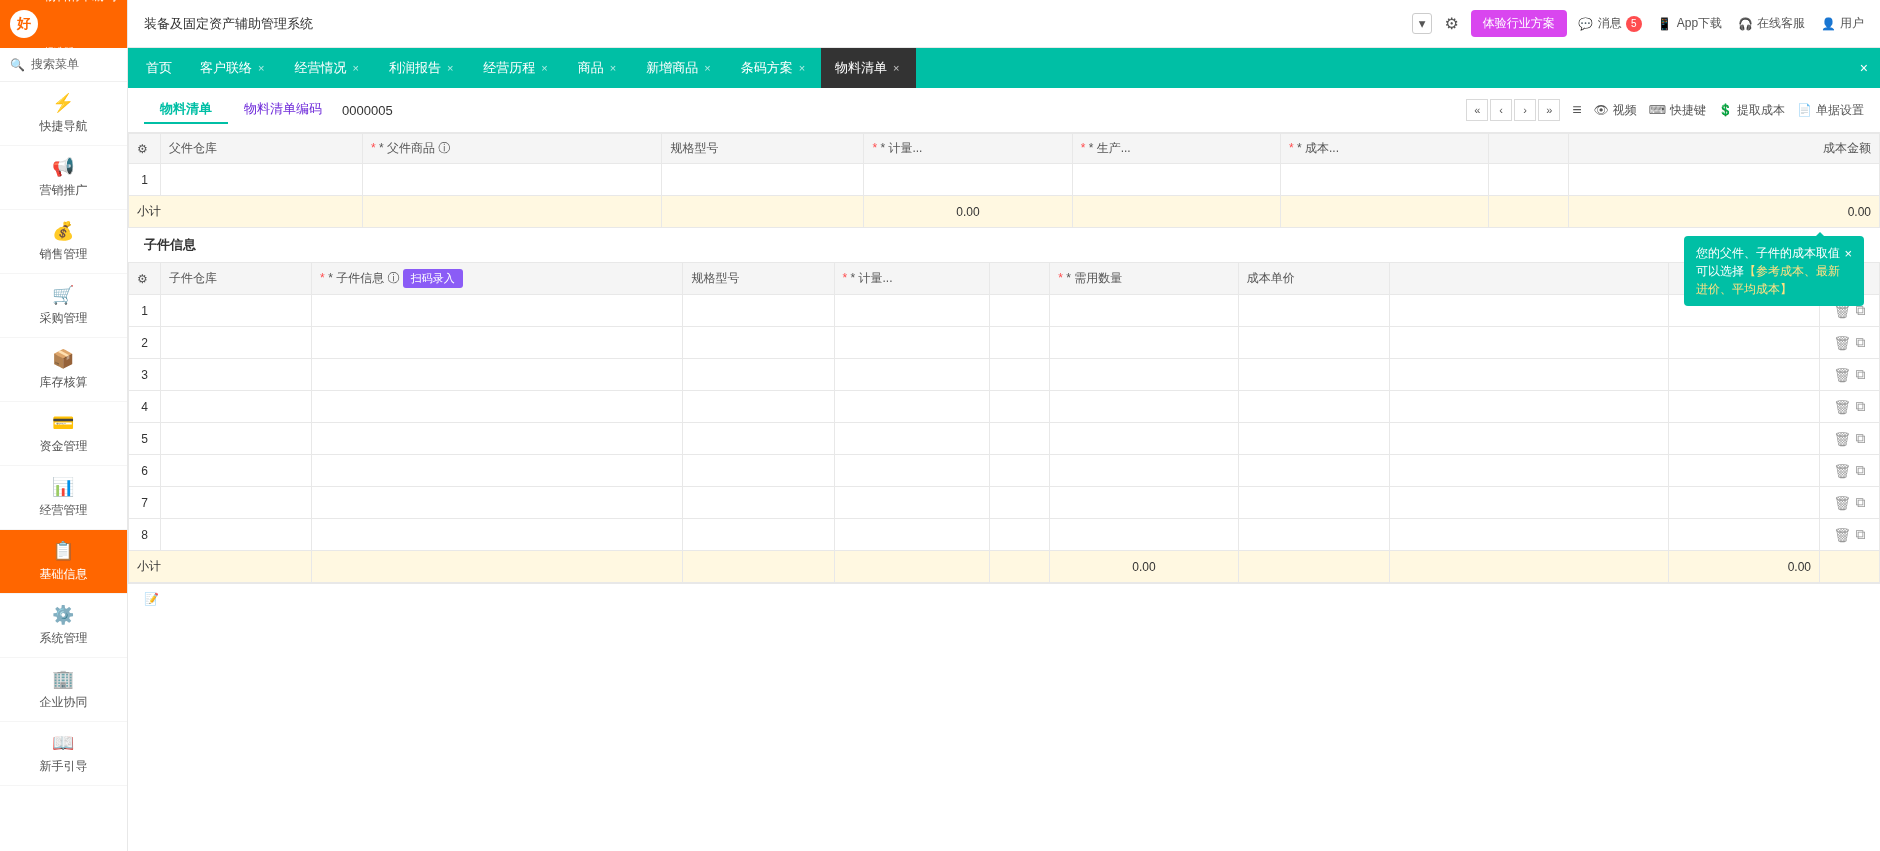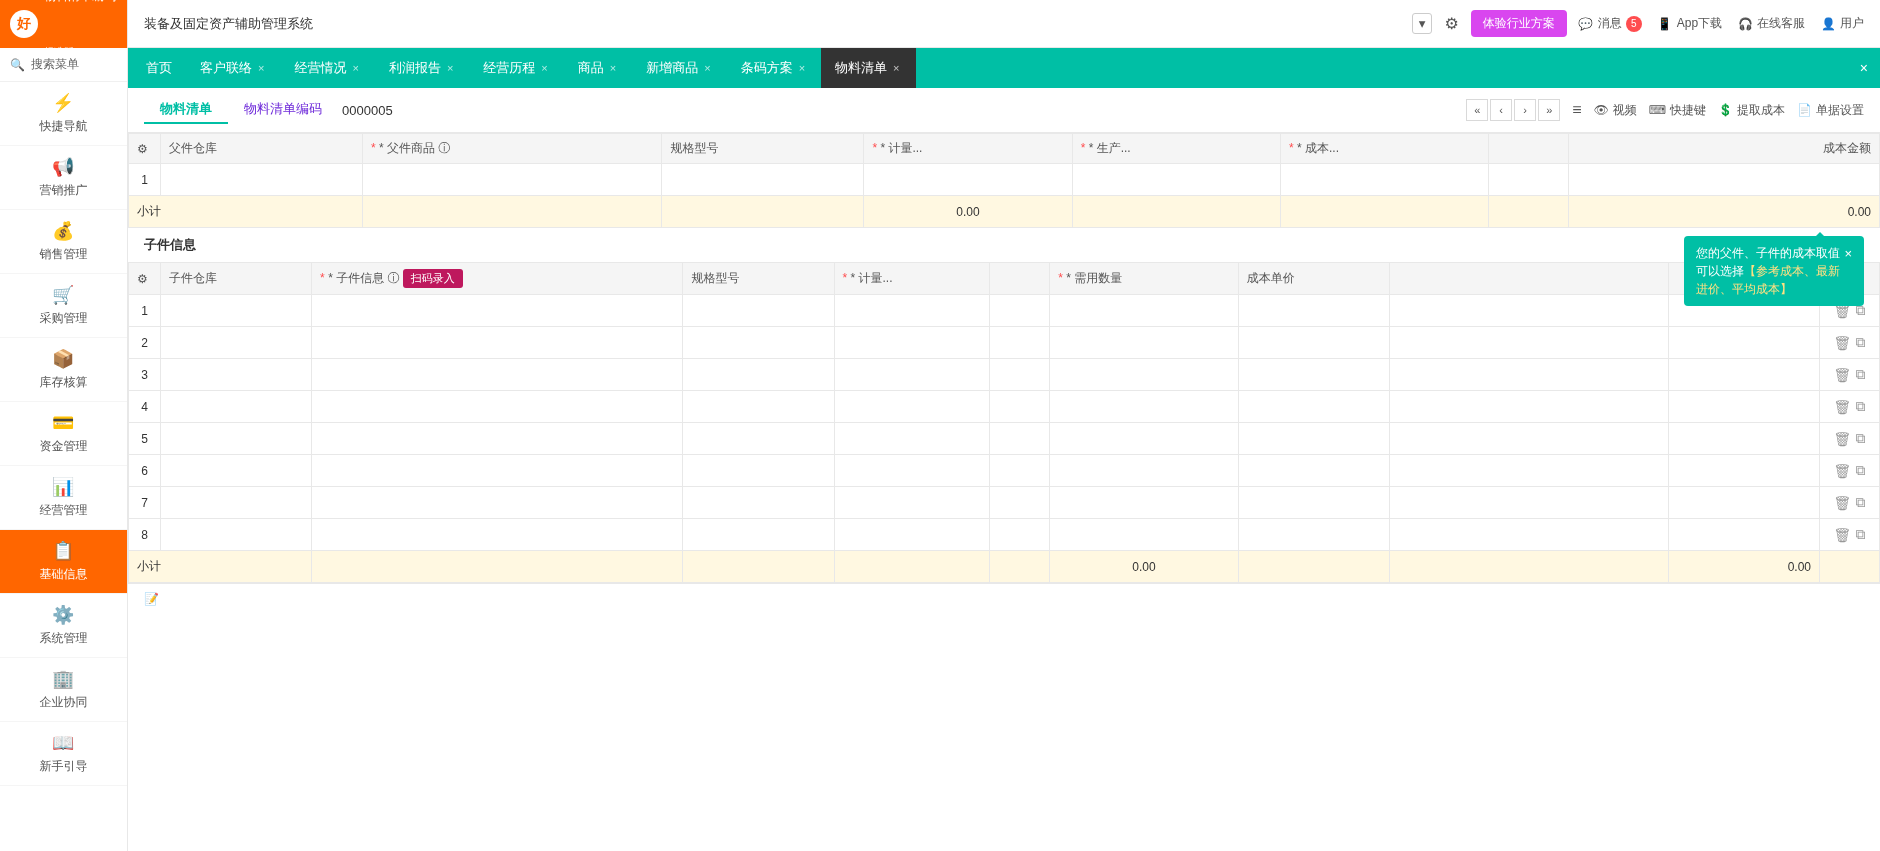--- a/index.html
+++ b/index.html
@@ -203,21 +203,21 @@
       font-weight: normal;
       color: #333;
     }
     .table-row-num {
       text-align: center;
       color: #999;
       width: 32px;
     }
     .th-gear { text-align: center; width: 32px; }
     .scan-btn {
-      background: #be185d;
+      background: #8b5cf6;
       color: #fff;
       border: none;
       border-radius: 3px;
       padding: 2px 8px;
       font-size: 11px;
       cursor: pointer;
     }
     .action-icons { display: flex; gap: 4px; align-items: center; justify-content: center; }
     .action-icon { color: #999; cursor: pointer; font-size: 14px; }
 

